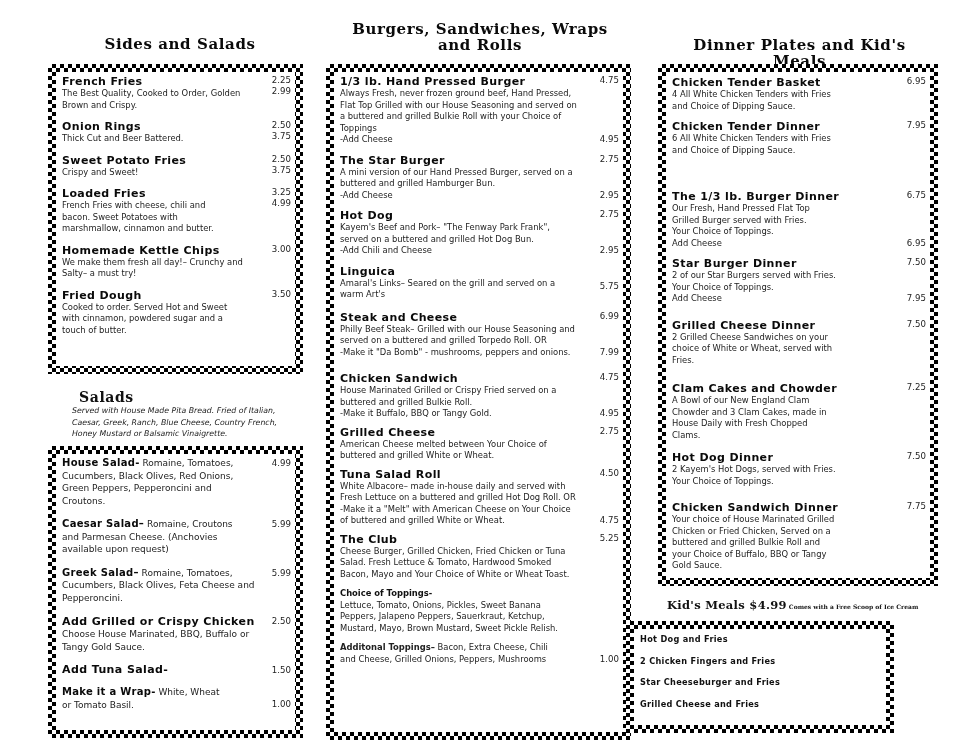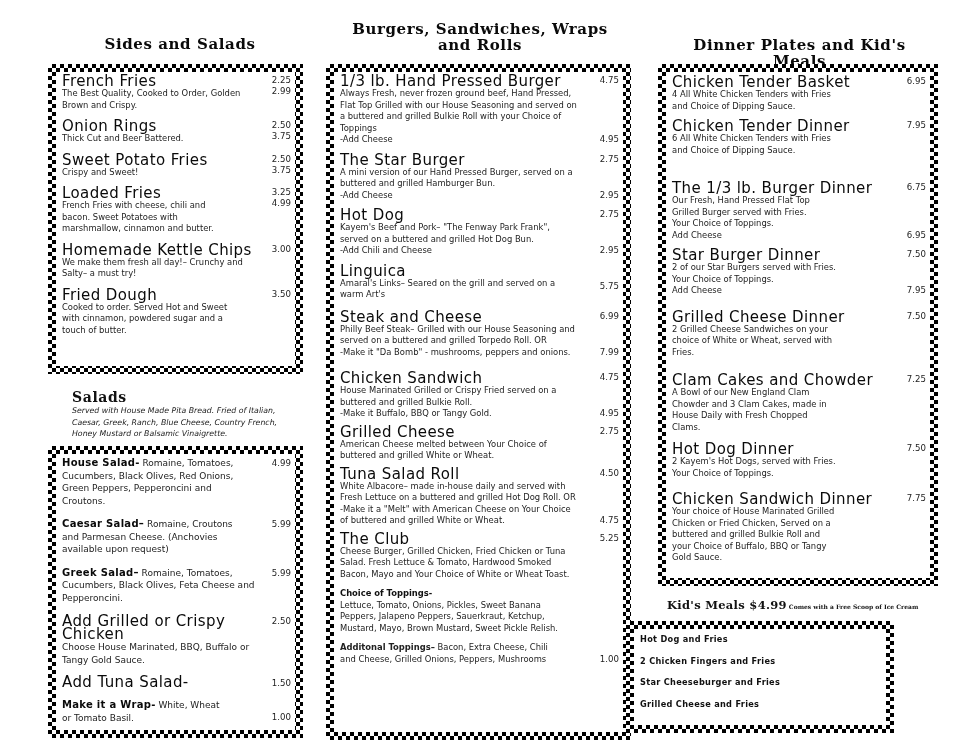--- a/index.html
+++ b/index.html
@@ -23,33 +23,33 @@
     background-position: 0 0, 4px 4px;
     padding: 8px;
   }
   .checker-inner {
     background: #fff; width: 100%; height: 100%;
     padding: 3px 4px 0 6px; position: relative;
   }
 
   .item { position: relative; margin-bottom: 9px; }
   .item-name {
-    font-family: "DejaVu Sans", sans-serif; font-weight: normal;
-    font-size: 15px; letter-spacing: 0.4px; line-height: 13px; color: #0a0a0a;
+    font-family: "DejaVu Sans", sans-serif; font-weight: bold;
+    font-size: 11px; letter-spacing: 0.4px; line-height: 13px; color: #0a0a0a;
   }
   .item-desc {
     font-size: 8.4px; line-height: 11.5px; color: #222; padding-right: 40px;
   }
   .item-desc .inline-name { font-weight: bold; font-size: 10px; letter-spacing: 0.3px; color:#0a0a0a; }
   .price {
     position: absolute; right: 0; font-size: 8.6px; color: #222; text-align: right; line-height: 11.5px;
   }
 
   .salads-title {
-    position: absolute; left: 72px; top: 389px;
+    position: absolute; left: 79px; top: 389px;
     font-family: "DejaVu Serif", serif; font-weight: 900; font-size: 14px; letter-spacing: 0.6px;
   }
   .salads-note {
     position: absolute; left: 72px; top: 405px; width: 232px;
     font-style: italic; font-size: 7.8px; line-height: 11.5px; color: #222;
   }
 
   .kids-heading {
     position: absolute; left: 667px; top: 598px; white-space: nowrap;
     font-family: "DejaVu Serif", serif; font-weight: 900; font-size: 11.5px; letter-spacing: 0.3px;
@@ -219,21 +219,21 @@
   </div>
 </div>
 
 <div class="checker" style="left:658px; top:64px; width:280px; height:522px;">
   <div class="checker-inner" style="padding-top:4px;">
     <div class="item" style="margin-bottom:8px">
       <div class="item-name">Chicken Tender Basket</div>
       <div class="item-desc" style="padding-right:90px">4 All White Chicken Tenders with Fries and Choice of Dipping Sauce.</div>
       <div class="price" style="top:0">6.95</div>
     </div>
-    <div class="item" style="margin-bottom:26px">
+    <div class="item" style="margin-bottom:34px">
       <div class="item-name">Chicken Tender Dinner</div>
       <div class="item-desc" style="padding-right:90px">6 All White Chicken Tenders with Fries and Choice of Dipping Sauce.</div>
       <div class="price" style="top:0">7.95</div>
     </div>
     <div class="item" style="margin-bottom:8px">
       <div class="item-name">The 1/3 lb. Burger Dinner</div>
       <div class="item-desc" style="padding-right:100px">Our Fresh, Hand Pressed Flat Top Grilled Burger served with Fries. Your Choice of Toppings.</div>
       <div class="item-desc">Add Cheese</div>
       <div class="price" style="top:0">6.75</div>
       <div class="price" style="bottom:0">6.95</div>

